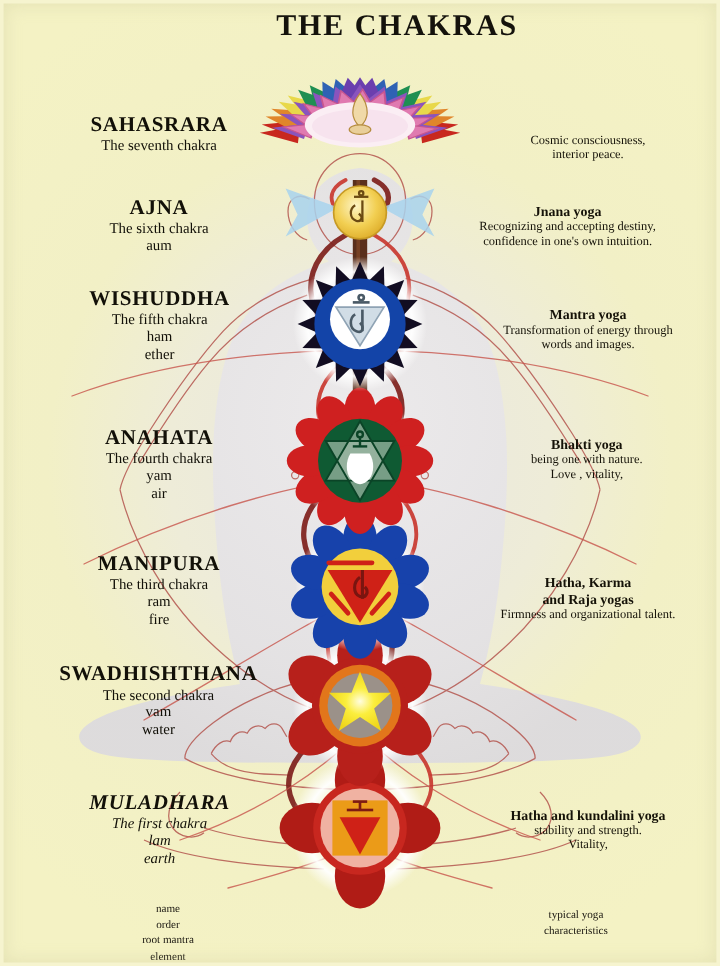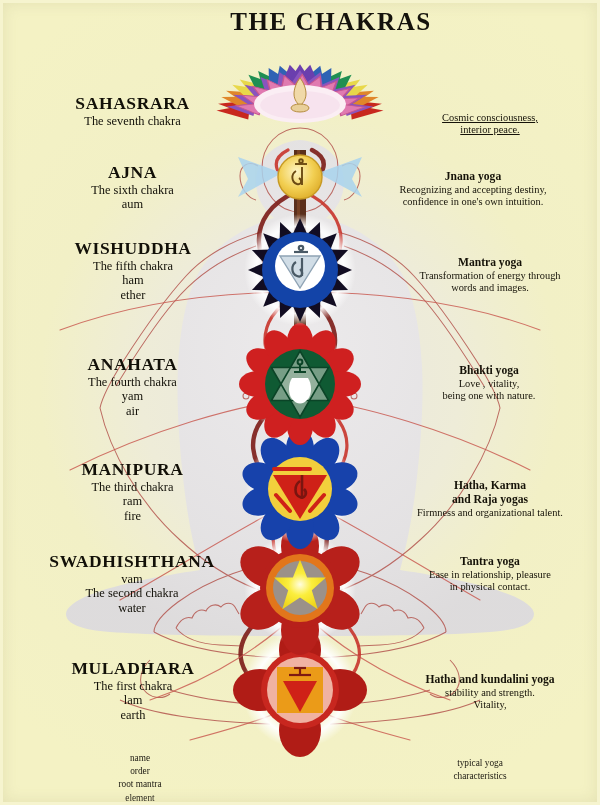--- a/index.html
+++ b/index.html
@@ -416,66 +416,61 @@
 
   <div class="lbl" style="left:30px;top:459px;width:205px;">
     <div class="nm">MANIPURA</div>
     <div class="sub">The third chakra</div>
     <div class="sub">ram</div>
     <div class="sub">fire</div>
   </div>
 
   <div class="lbl" style="left:12px;top:551px;width:240px;">
     <div class="nm">SWADHISHTHANA</div>
+    <div class="sub">The second chakra</div>
     <div class="sub">vam</div>
-    <div class="sub">The second chakra</div>
     <div class="sub">water</div>
   </div>
 
-  <div class="lbl" style="left:22px;top:658px;width:222px;">
+  <div class="lbl" style="left:22px;top:658px;width:222px;font-style:italic;">
     <div class="nm">MULADHARA</div>
     <div class="sub">The first chakra</div>
     <div class="sub">lam</div>
     <div class="sub">earth</div>
   </div>
 
-  <div class="rgt" style="left:400px;top:112px;width:180px;text-decoration:underline;">
+  <div class="rgt" style="left:400px;top:112px;width:180px;">
     <div class="bd">Cosmic consciousness,</div>
     <div class="bd">interior peace.</div>
   </div>
 
   <div class="rgt" style="left:373px;top:170px;width:200px;">
     <div class="hd">Jnana yoga</div>
     <div class="bd">Recognizing and accepting destiny,</div>
     <div class="bd">confidence in one's own intuition.</div>
   </div>
 
   <div class="rgt" style="left:390px;top:256px;width:200px;">
     <div class="hd">Mantra yoga</div>
     <div class="bd">Transformation of energy through</div>
     <div class="bd">words and images.</div>
   </div>
 
   <div class="rgt" style="left:394px;top:364px;width:190px;">
     <div class="hd">Bhakti yoga</div>
+    <div class="bd">being one with nature.</div>
     <div class="bd">Love , vitality,</div>
-    <div class="bd">being one with nature.</div>
   </div>
 
   <div class="rgt" style="left:390px;top:467px;width:200px;margin-top:12px;">
     <div class="hd">Hatha, Karma</div>
     <div class="hd">and Raja yogas</div>
     <div class="bd nowrap">Firmness and organizational talent.</div>
   </div>
 
-  <div class="rgt" style="left:390px;top:555px;width:200px;">
-    <div class="hd">Tantra yoga</div>
-    <div class="bd">Ease in relationship, pleasure</div>
-    <div class="bd">in physical contact.</div>
-  </div>
 
   <div class="rgt" style="left:386px;top:673px;width:208px;">
     <div class="hd nowrap">Hatha and kundalini yoga</div>
     <div class="bd">stability and strength.</div>
     <div class="bd">Vitality,</div>
   </div>
 
   <div class="foot" style="left:60px;top:752px;width:160px;">
     <div>name</div>
     <div>order</div>

